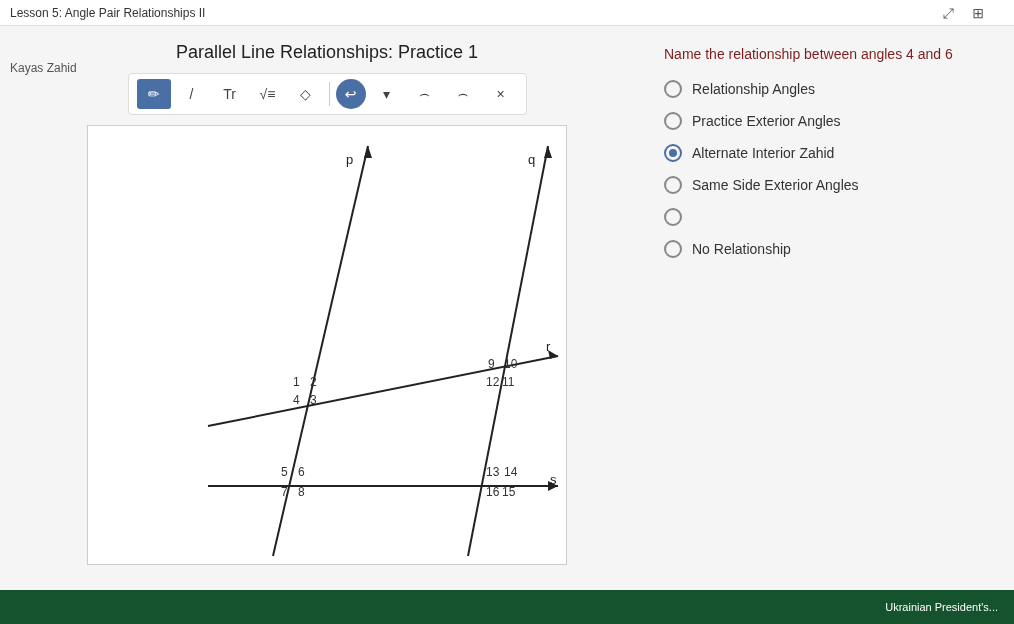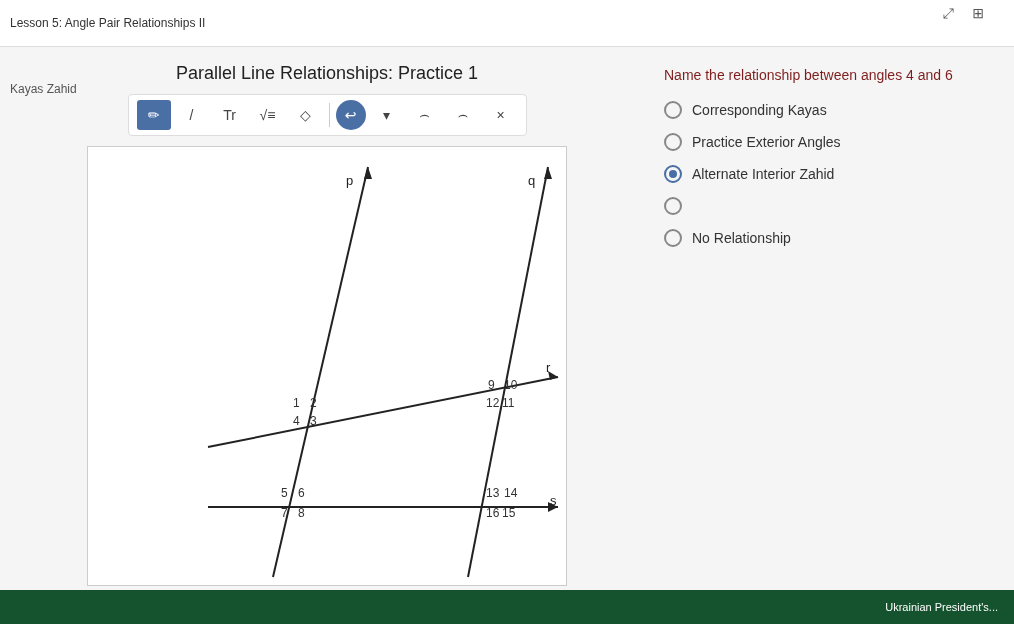--- a/index.html
+++ b/index.html
@@ -7,21 +7,21 @@
       font-family: Arial, sans-serif;
       background: #f0f0f0;
       width: 1014px;
       height: 624px;
       overflow: hidden;
       position: relative;
     }
 
     .top-bar {
       background: #fff;
-      height: 47px;
+      height: 26px;
       display: flex;
       align-items: center;
       padding: 0 10px;
       border-bottom: 1px solid #ddd;
       position: relative;
     }
 
     .top-bar-title {
       font-size: 12px;
       color: #333;
@@ -296,29 +296,33 @@
         </svg>
       </div>
     </div>
 
     <div class="right-panel">
       <div class="question-text">Name the relationship between angles 4 and 6</div>
 
       <div class="radio-group">
         <div class="radio-item">
           <div class="radio-circle"></div>
-          <span class="radio-label">Corresponding Kayas</span>
+          <span class="radio-label">Relationship Angles</span>
         </div>
         <div class="radio-item">
           <div class="radio-circle"></div>
           <span class="radio-label">Practice Exterior Angles</span>
         </div>
         <div class="radio-item">
           <div class="radio-circle selected"></div>
           <span class="radio-label">Alternate Interior Zahid</span>
+        </div>
+        <div class="radio-item">
+          <div class="radio-circle"></div>
+          <span class="radio-label">Same Side Exterior Angles</span>
         </div>
         <div class="radio-item">
           <div class="radio-circle"></div>
         </div>
         <div class="radio-item">
           <div class="radio-circle"></div>
           <span class="radio-label">No Relationship</span>
         </div>
       </div>
     </div>

